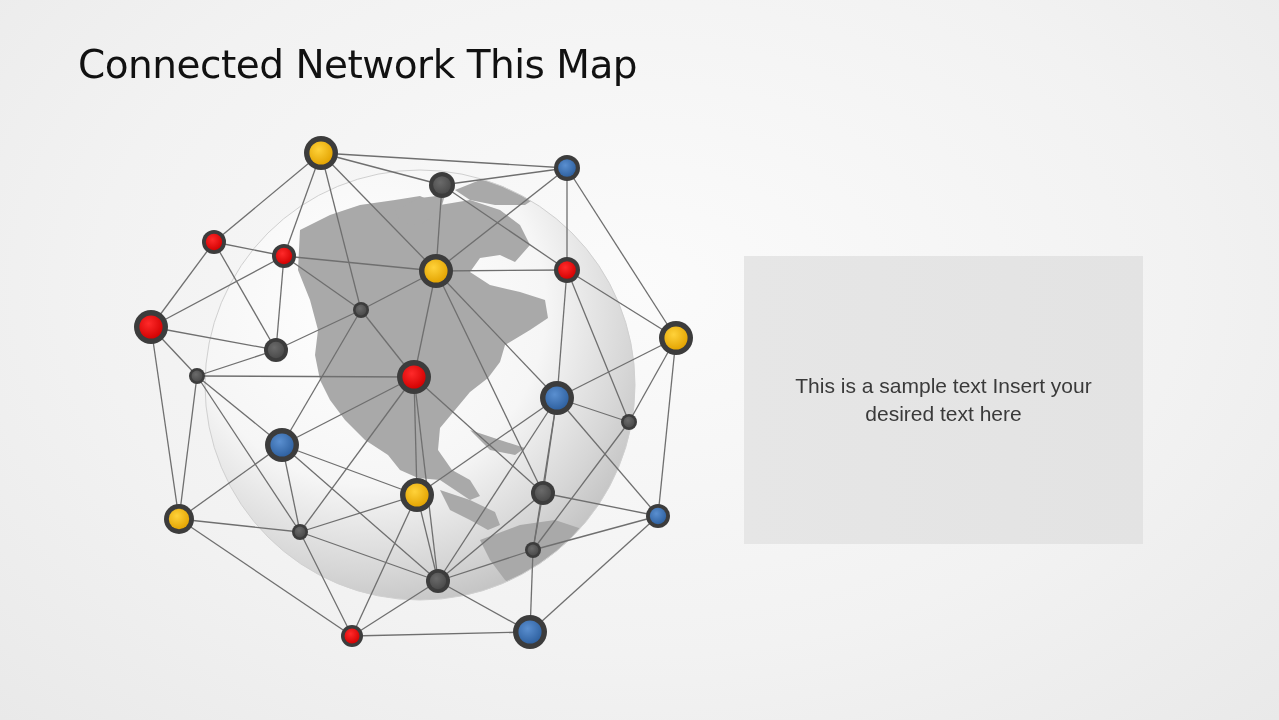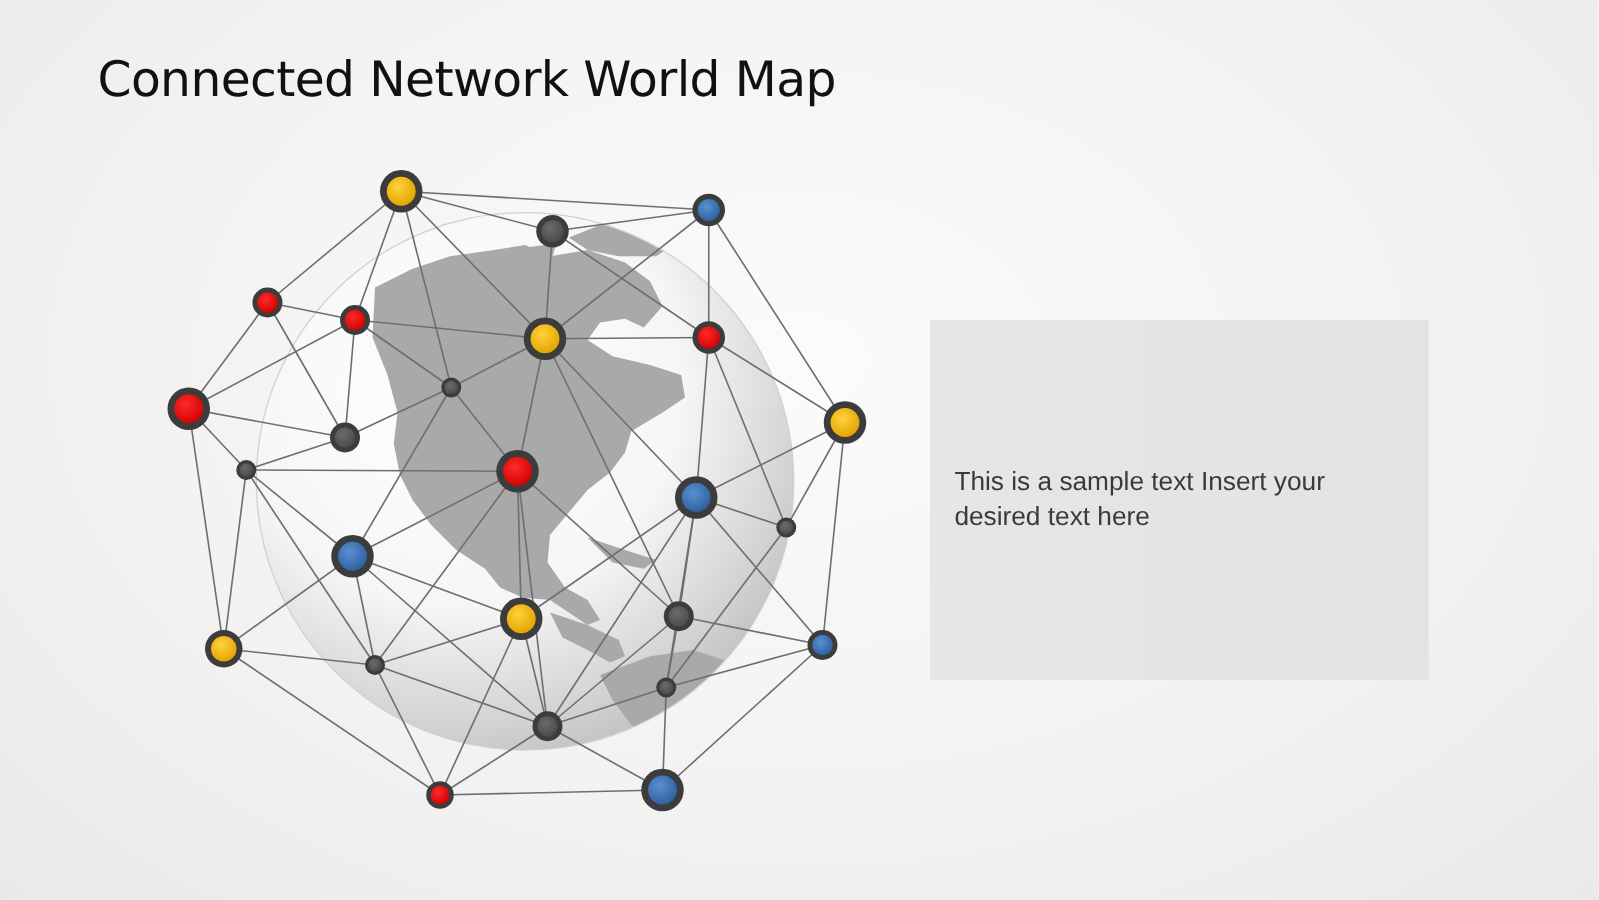--- a/index.html
+++ b/index.html
@@ -13,28 +13,28 @@
     font-family: "DejaVu Sans", "Liberation Sans", sans-serif;
     font-size:39px; color:#111; letter-spacing:-0.5px; white-space:nowrap;
   }
   .diagram { position:absolute; left:0; top:0; width:1279px; height:720px; }
   .textbox {
     position:absolute; left:744px; top:256px; width:399px; height:288px;
     background: linear-gradient(90deg, #e6e6e6, #e3e3e3);
     display:flex; align-items:center; justify-content:center;
   }
   .textbox p {
-    margin:0; width:360px; text-align:left;
+    margin:0; width:360px; text-align:center;
     font-size:21px; line-height:28px; color:#3a3a3a;
   }
 </style>
 </head>
 <body>
 
-<div class="title">Connected Network World Map</div>
+<div class="title">Connected Network This Map</div>
 
 <svg class="diagram" viewBox="0 0 1279 720" xmlns="http://www.w3.org/2000/svg">
   <defs>
     <radialGradient id="globeGrad" cx="0.38" cy="0.32" r="0.75">
       <stop offset="0" stop-color="#ffffff"></stop>
       <stop offset="0.55" stop-color="#f6f6f6"></stop>
       <stop offset="0.82" stop-color="#d6d6d6"></stop>
       <stop offset="1" stop-color="#bdbdbd"></stop>
     </radialGradient>
     <radialGradient id="g-yellow" cx="0.4" cy="0.35" r="0.7">

